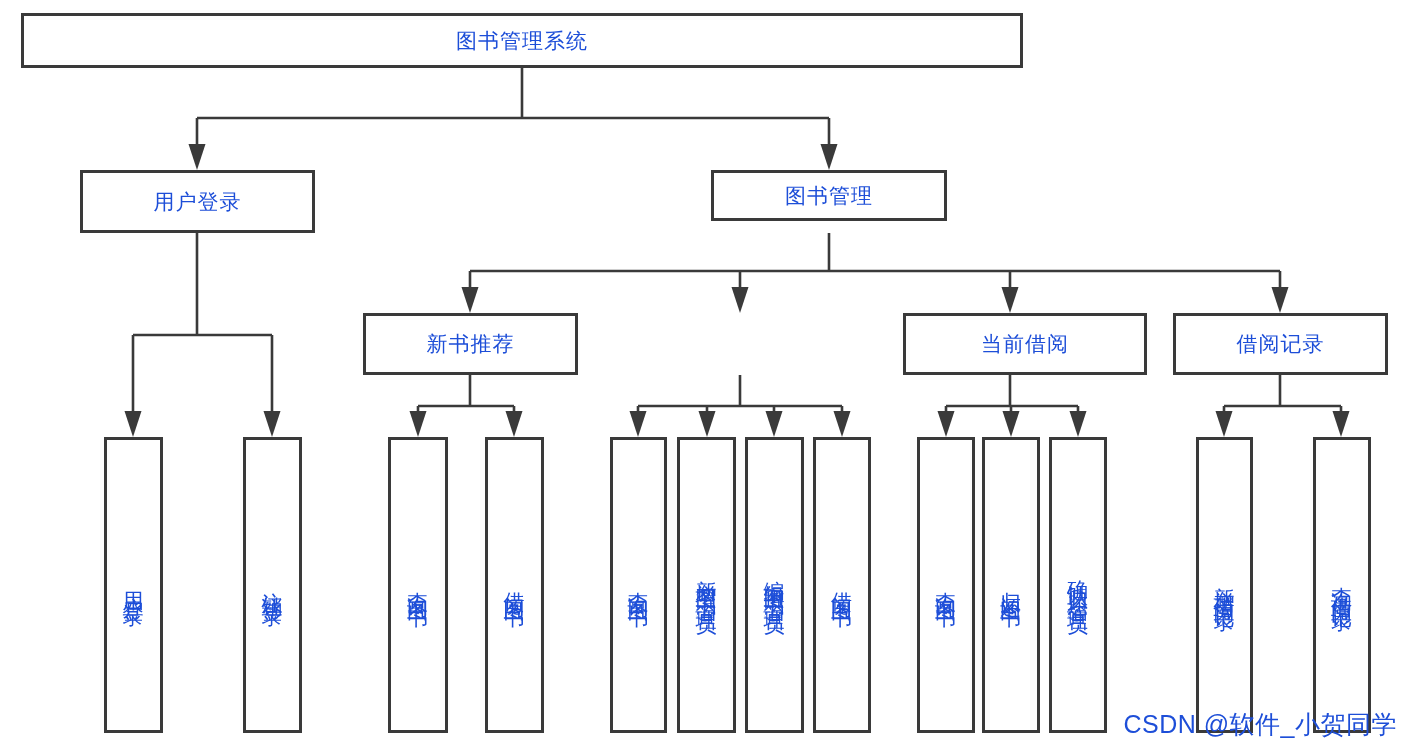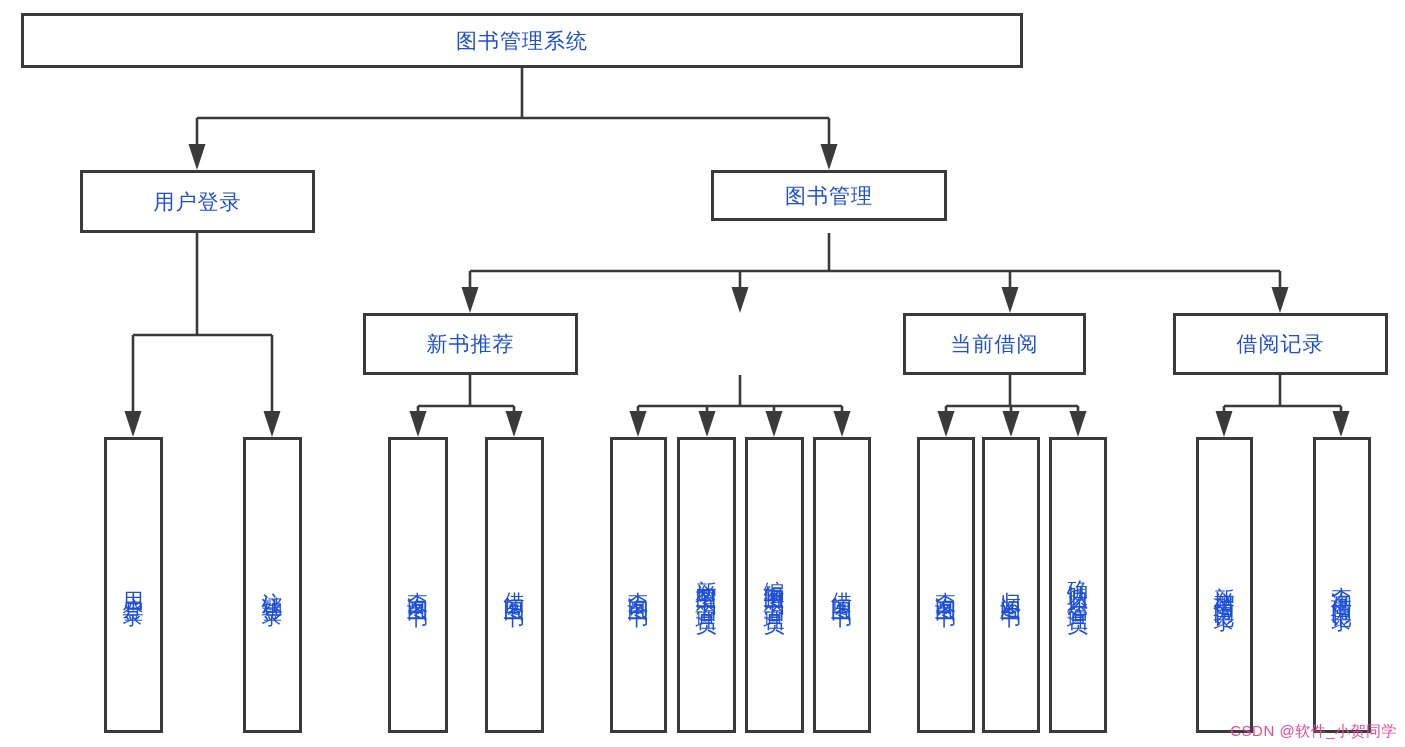--- a/index.html
+++ b/index.html
@@ -40,22 +40,22 @@
     writing-mode: vertical-rl;
     text-orientation: mixed;
     letter-spacing: 5px;
     line-height: 1;
     font-size: 21px;
   }
   .watermark {
     position: absolute;
     right: 8px;
     bottom: 6px;
-    font-size: 15px;
-    color: #ec4899;
+    font-size: 25px;
+    color: #1d4ed8;
     letter-spacing: 0.5px;
     z-index: 5;
     white-space: nowrap;
     text-align: center;
   }
 </style>
 </head>
 <body>
 
 <div class="canvas">
@@ -106,21 +106,21 @@
       <polygon points="1332.5,411 1349.5,411 1341,437"></polygon>
     </g>
   </svg>
 
   <div class="node" style="left:21px; top:13px; width:1002px; height:55px;">图书管理系统</div>
 
   <div class="node" style="left:80px; top:170px; width:235px; height:63px;">用户登录</div>
   <div class="node" style="left:711px; top:170px; width:236px; height:51px;">图书管理</div>
 
   <div class="node" style="left:363px; top:313px; width:215px; height:62px;">新书推荐</div>
-  <div class="node" style="left:903px; top:313px; width:183px; height:62px;">当前借阅</div>
+  <div class="node" style="left:903px; top:313px; width:244px; height:62px;">当前借阅</div>
   <div class="node" style="left:1173px; top:313px; width:215px; height:62px;">借阅记录</div>
 
   <div class="node leaf" style="left:104px; top:437px; width:59px; height:296px;">用户登录</div>
   <div class="node leaf" style="left:243px; top:437px; width:59px; height:296px;">注销登录</div>
 
   <div class="node leaf" style="left:388px; top:437px; width:60px; height:296px;">查询图书</div>
   <div class="node leaf" style="left:485px; top:437px; width:59px; height:296px;">借阅图书</div>
 
   <div class="node leaf" style="left:610px; top:437px; width:57px; height:296px;">查询图书</div>
   <div class="node leaf" style="left:677px; top:437px; width:59px; height:296px;">新增图书（管理员）</div>

